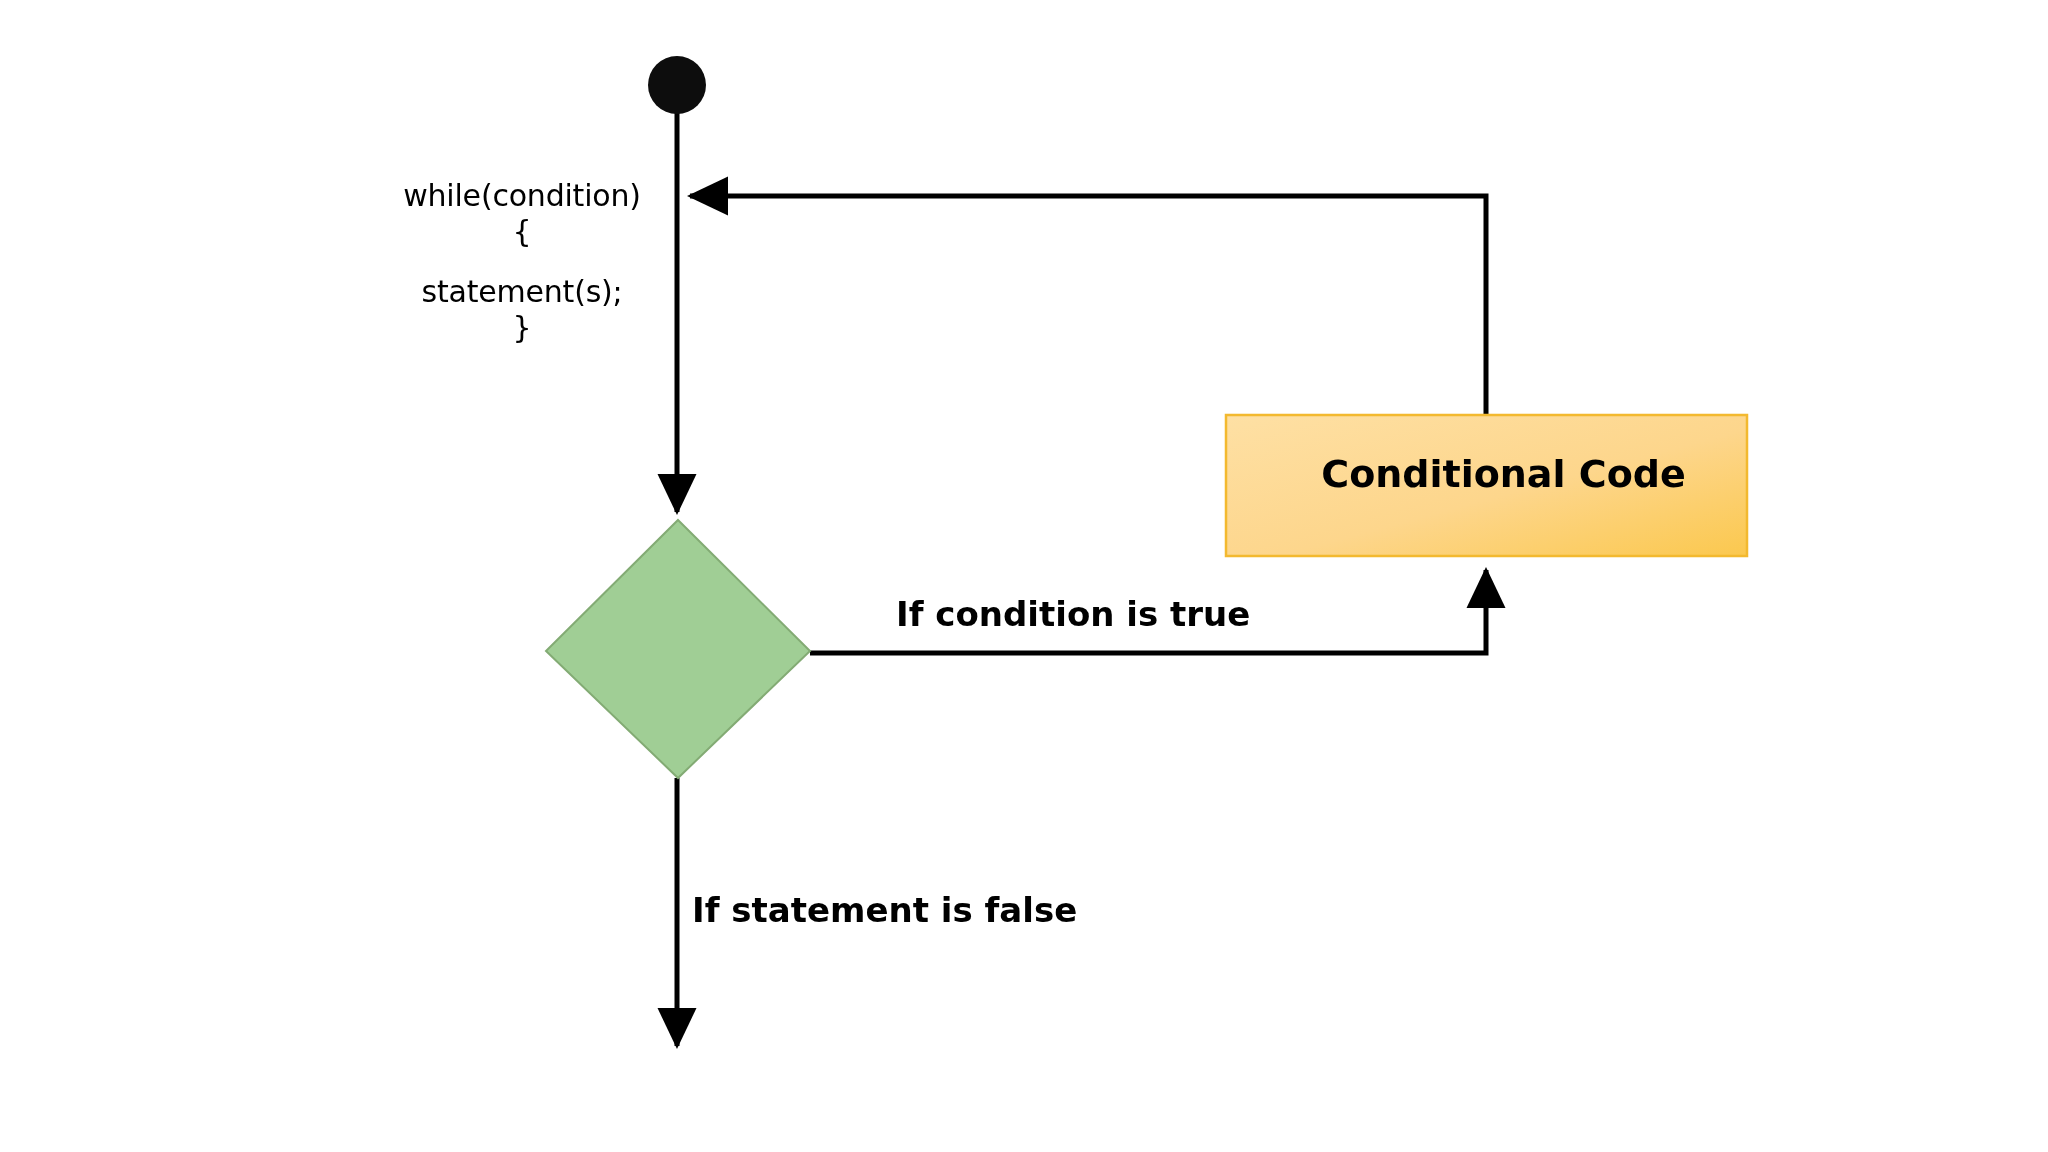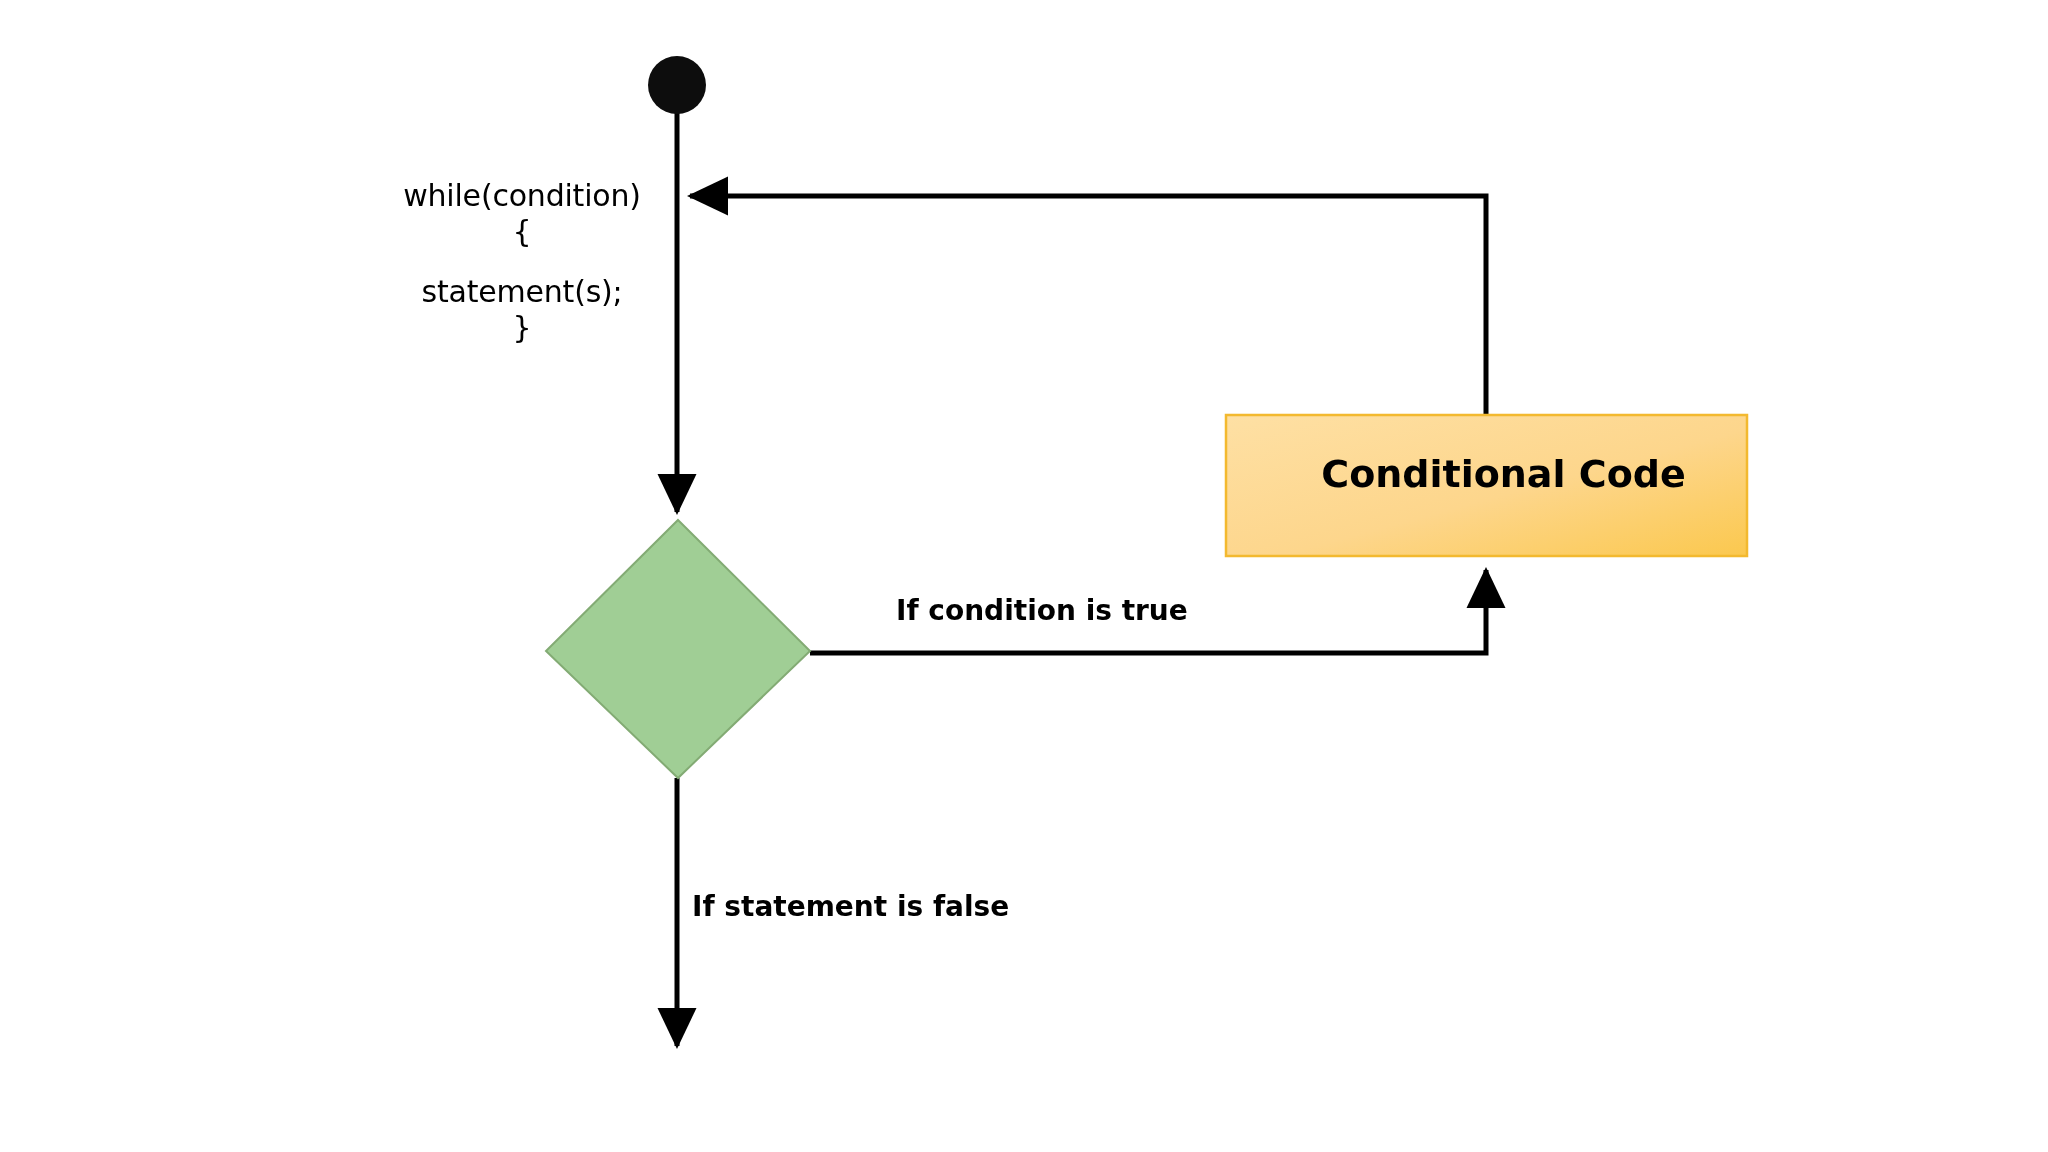--- a/index.html
+++ b/index.html
@@ -76,21 +76,21 @@
     font-size: 38px;
     font-family: "DejaVu Sans", sans-serif;
     margin-left: 17px;
   }
   
   .edge-label {
     position: absolute;
     color: #000000;
     font-weight: bold;
     font-family: "DejaVu Sans", sans-serif;
-    font-size: 28px;
+    font-size: 34px;
     white-space: nowrap;
     pointer-events: none;
   }
   #label-true {
     left: 896px;
     top: 594px;
   }
   #label-false {
     left: 692px;
     top: 890px;

